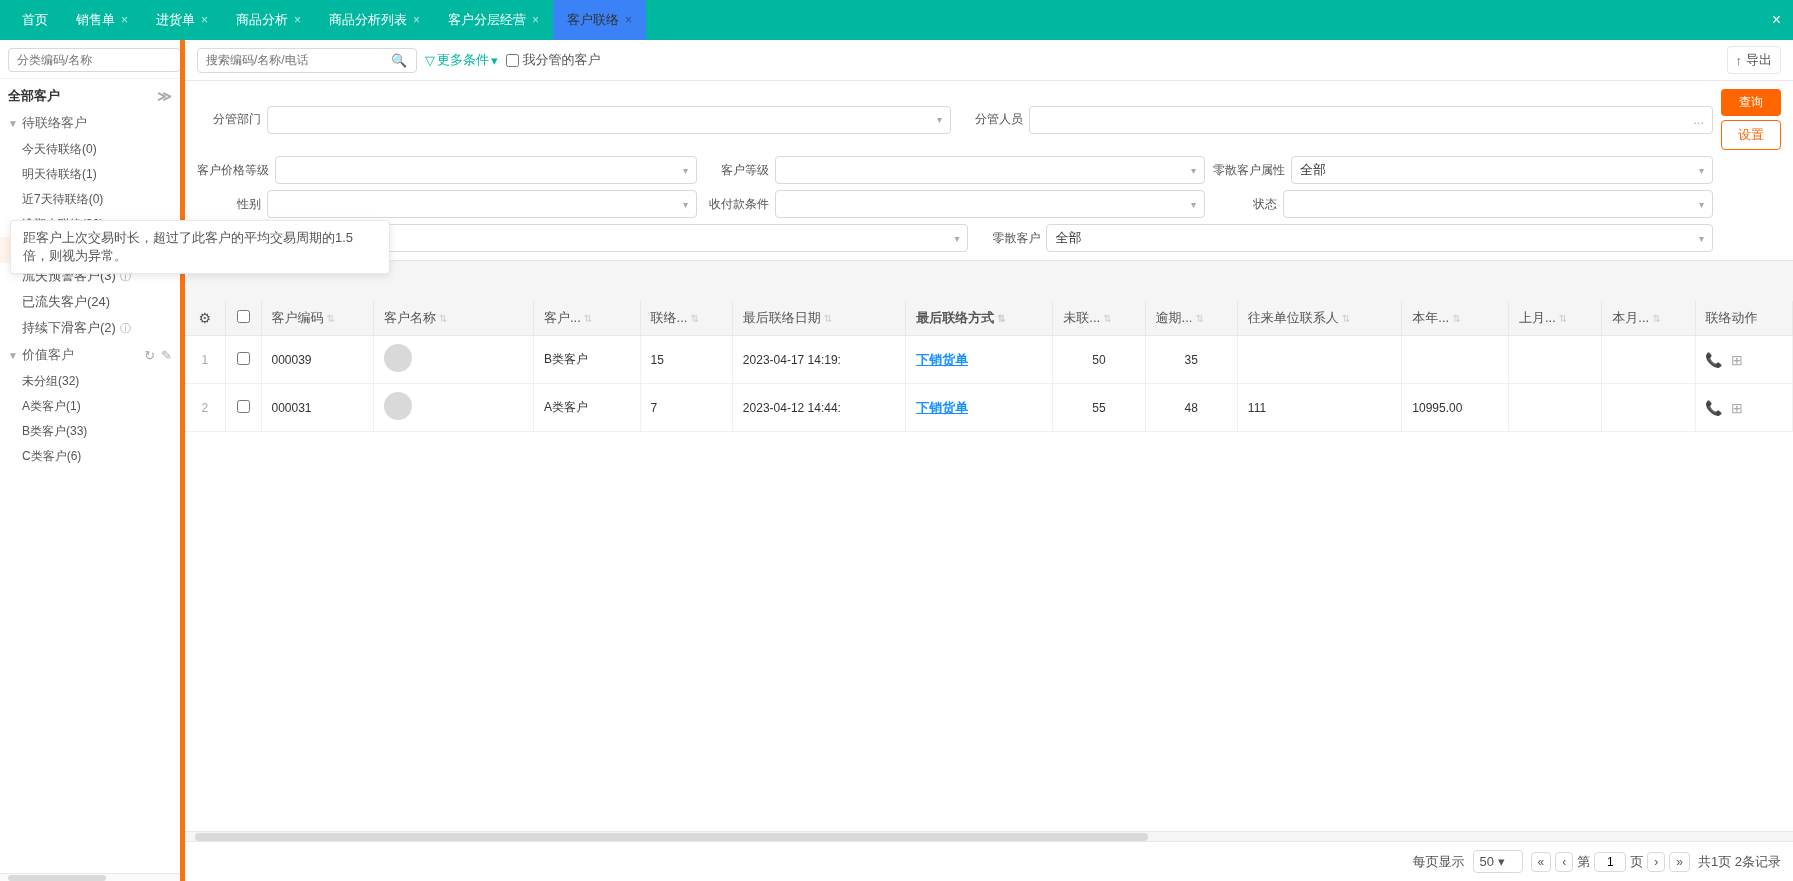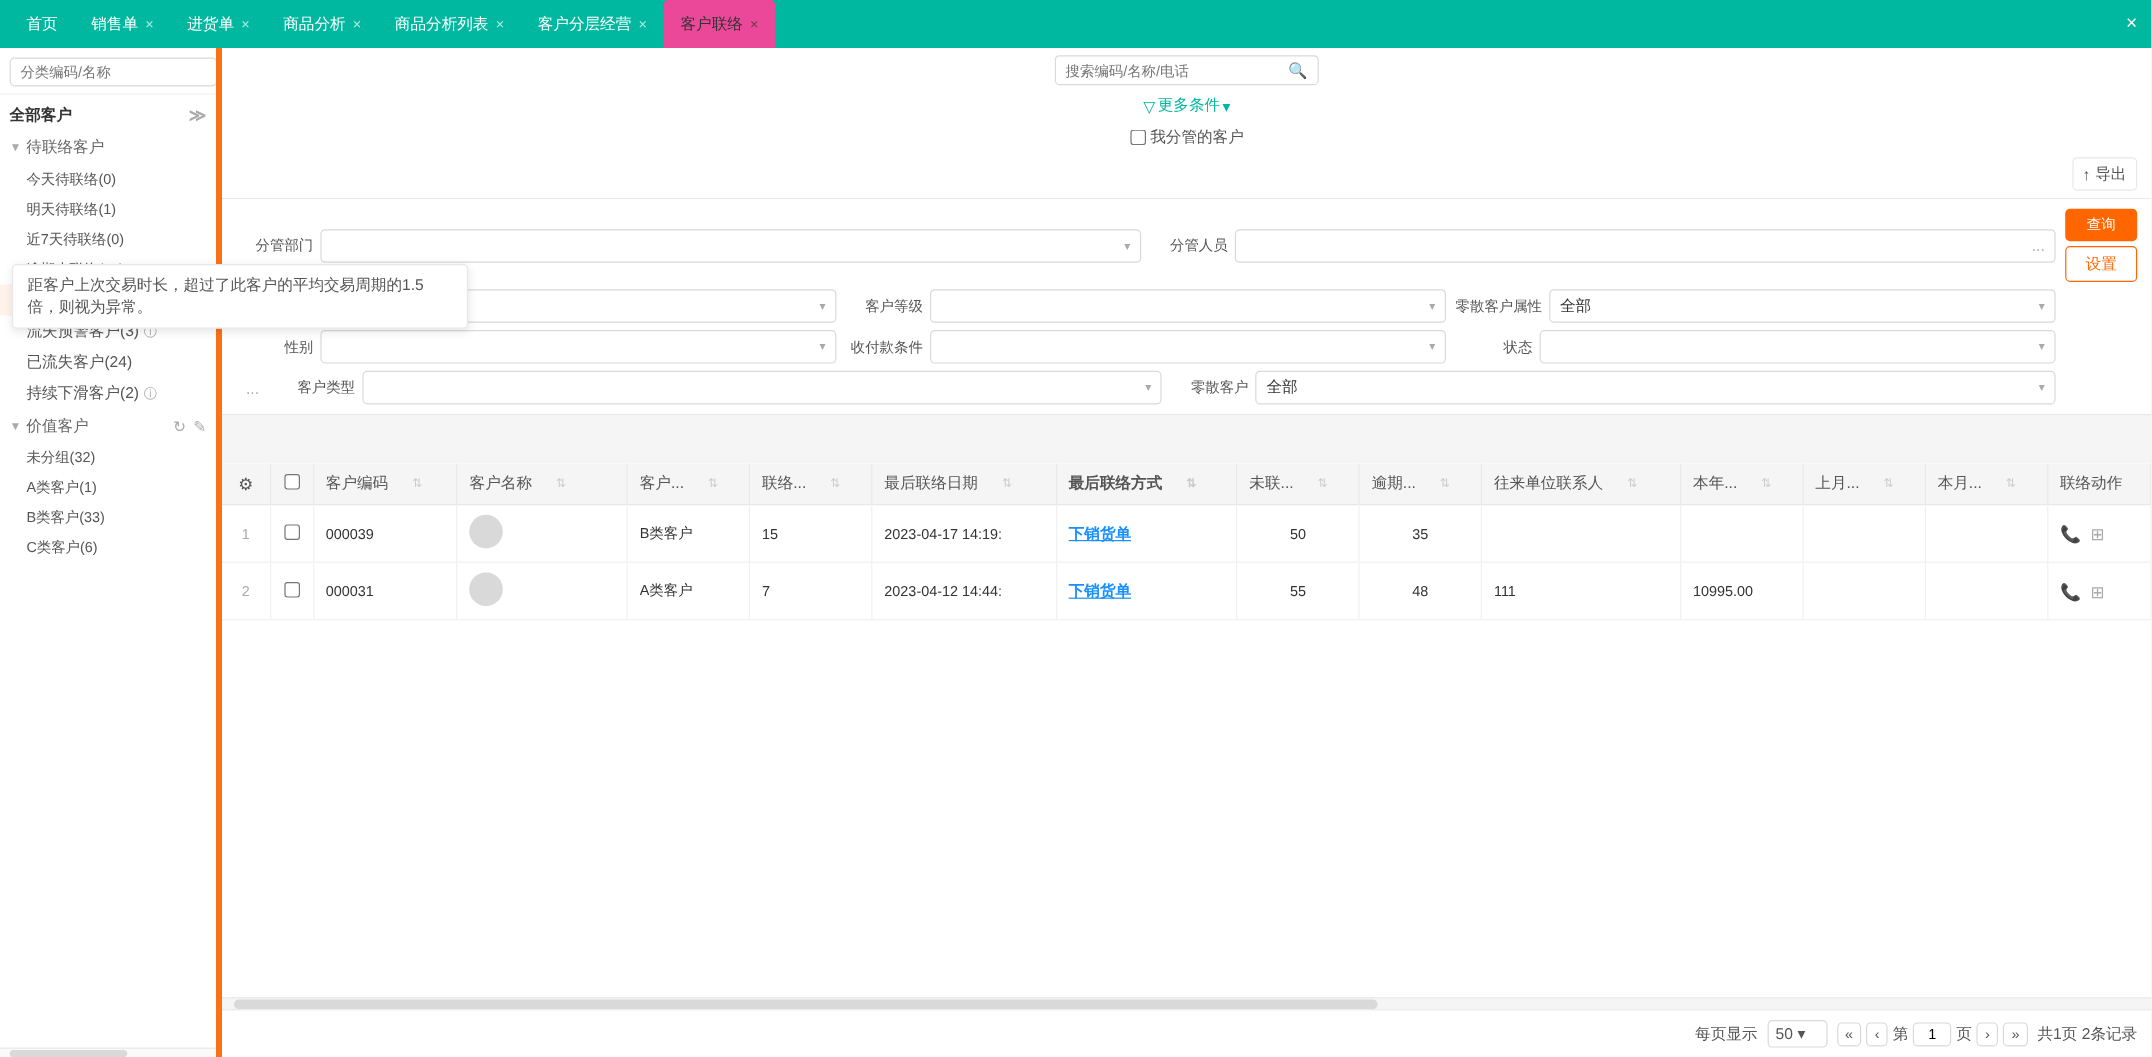--- a/index.html
+++ b/index.html
@@ -8,21 +8,21 @@
     
     .top-nav {
       display: flex; align-items: center; background: #00b8a0; height: 40px; padding: 0 8px;
       position: relative;
     }
     .top-nav .nav-item {
       color: #fff; padding: 0 14px; height: 40px; display: flex; align-items: center;
       cursor: pointer; font-size: 13px; white-space: nowrap;
     }
     .top-nav .nav-item.active {
-      background: #ec4899; color: #333; border-radius: 4px 4px 0 0;
+      background: #3b82f6; color: #333; border-radius: 4px 4px 0 0;
     }
     .top-nav .nav-item .close-x {
       margin-left: 6px; font-size: 12px; opacity: 0.7;
     }
     .top-nav .top-right-close {
       position: absolute; right: 12px; top: 50%; transform: translateY(-50%);
       color: #fff; font-size: 16px; cursor: pointer;
     }
 
     
@@ -65,21 +65,20 @@
     
     .content-area {
       flex: 1; display: flex; flex-direction: column; overflow: hidden;
       background: #f5f5f5;
     }
 
     
     .filter-bar {
       background: #fff; padding: 6px 12px; display: flex; align-items: center; gap: 8px;
       border-bottom: 1px solid #e8e8e8;
-      flex-direction: column;
     }
     .filter-bar .search-box {
       display: flex; align-items: center; border: 1px solid #d9d9d9; border-radius: 4px;
       padding: 4px 8px; width: 220px; background: #fff;
     }
     .filter-bar .search-box input {
       border: none; outline: none; font-size: 12px; color: #999; flex: 1;
     }
     .filter-bar .search-box .s-icon { color: #aaa; font-size: 13px; }
     .filter-more {
@@ -175,21 +174,21 @@
     .col-this-month { min-width: 70px; }
     .col-action { min-width: 70px; }
     .link-text { color: #1890ff; text-decoration: underline; cursor: pointer; }
     .avatar-placeholder {
       width: 28px; height: 28px; border-radius: 50%; background: #d9d9d9;
       display: inline-block;
     }
     .action-icons { display: flex; gap: 8px; align-items: center; }
     .action-icon { color: #aaa; cursor: pointer; font-size: 14px; }
     .settings-icon { cursor: pointer; color: #555; font-size: 14px; }
-    .col-header { display: flex; align-items: center; gap: 20px; }
+    .col-header { display: flex; align-items: center; gap: 3px; }
     .sort-icon { color: #ccc; font-size: 10px; }
 
     
     .pagination-bar {
       background: #fff; padding: 8px 12px; border-top: 1px solid #e8e8e8;
       display: flex; align-items: center; justify-content: flex-end; gap: 8px;
       font-size: 12px; color: #555;
     }
     .page-size-label { color: #555; }
     .page-size-select {

